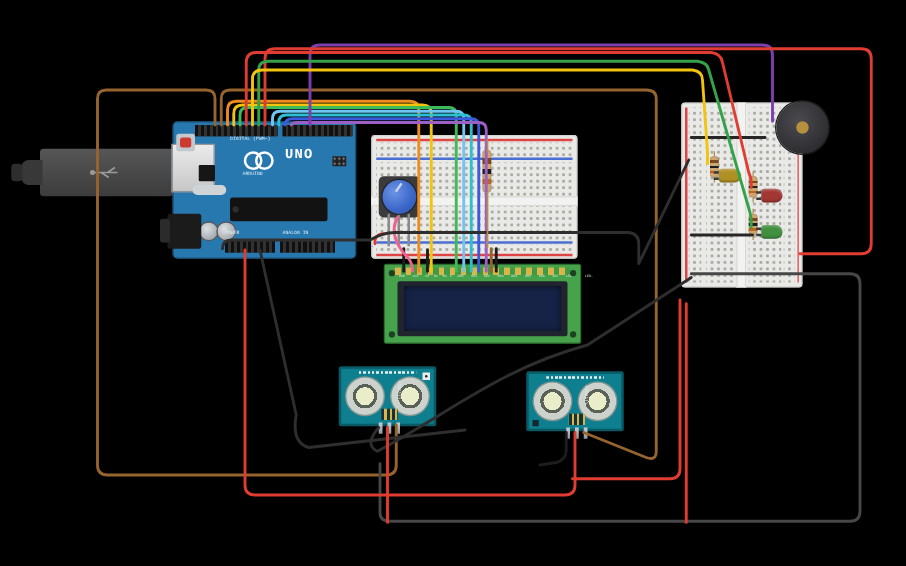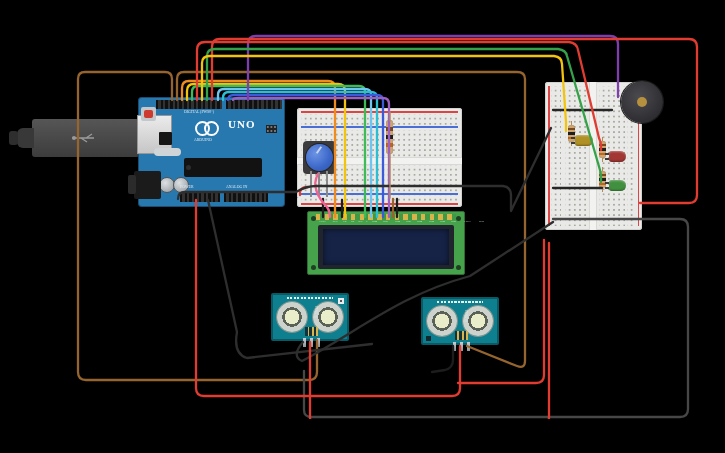--- a/index.html
+++ b/index.html
@@ -1,17 +1,17 @@
 <!DOCTYPE html>
 <html><head>
 <meta charset="utf-8">
 <style>
   html,body{margin:0;padding:0;background:#000;}
   #stage{position:relative;width:725px;height:419px;background:#000;overflow:hidden;
-         font-family:Liberation Serif, serif;}
+         font-family:Liberation Mono, monospace;}
   .abs{position:absolute;}
   .m{position:absolute;font-size:7px;line-height:1;transform:scale(.55);transform-origin:0 0;
      white-space:nowrap;color:#eef;}
   
   #arduino{left:138px;top:97px;width:147px;height:110px;background:#2878b0;border-radius:4px;
            box-shadow:inset 0 0 0 1px rgba(0,0,0,.35);}
   .hdr{position:absolute;height:9px;background:#1c1c1c;
        background-image:repeating-linear-gradient(90deg,#101010 0 2.4px,#323232 2.4px 4.7px);}
   #usb-metal{left:-1px;top:18px;width:33px;height:37px;background:linear-gradient(#ebebeb,#c6c6c6);
              border:1px solid #979797;}

